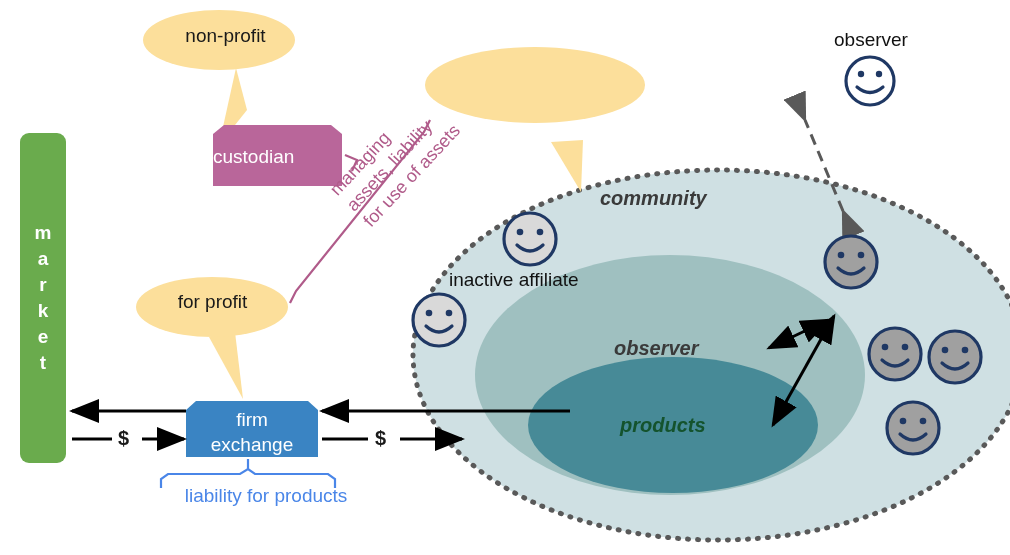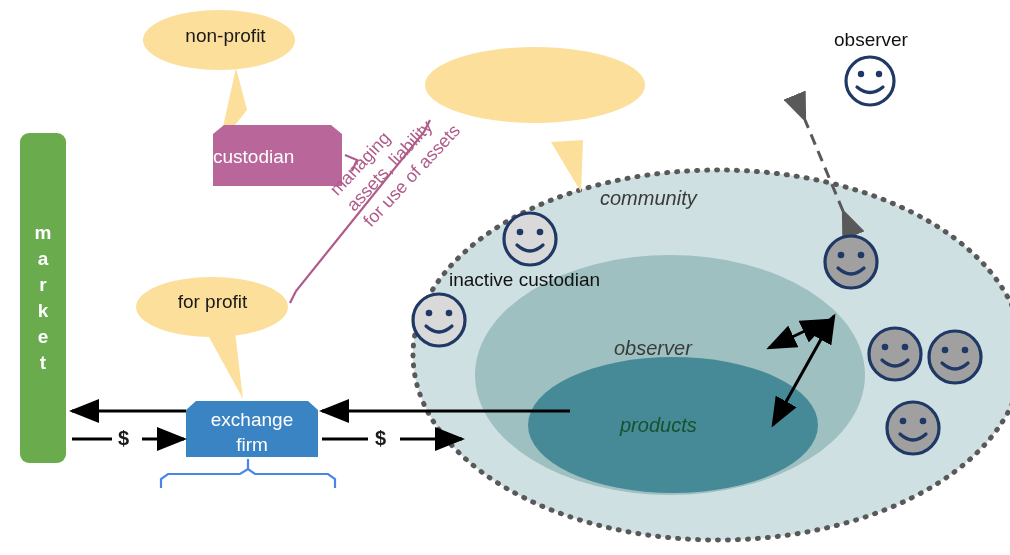--- a/index.html
+++ b/index.html
@@ -25,21 +25,21 @@
   #cal-nonreg{left:437px;top:59px;width:196px;}
   #cal-forprofit{left:139px;top:290px;width:147px;}
 
   
   #brace-products-label{position:absolute;left:155px;top:485px;width:222px;text-align:center;color:#4a86e8;font-size:19px;}
   #rot-wrap{position:absolute;left:325px;top:185px;width:200px;height:120px;
             transform:rotate(-47deg);transform-origin:0 0;}
   #rot-text{color:#b05b8a;font-size:18px;line-height:23px;white-space:pre;}
 
   
-  .ell-label{position:absolute;font-style:italic;font-weight:normal;}
+  .ell-label{position:absolute;font-style:italic;font-weight:bold;}
   #lbl-community{left:600px;top:187px;font-size:20px;color:#3a3a3a;}
   #lbl-commons{left:614px;top:337px;font-size:20px;color:#3a3a3a;}
   #lbl-products{left:620px;top:414px;font-size:20px;color:#14532d;}
 
   
   .plain{position:absolute;color:#111111;font-size:19px;white-space:pre;}
   #lbl-observer{left:834px;top:29px;}
   #lbl-inactive{left:449px;top:269px;}
   #lbl-active{left:833px;top:295px;}
 
@@ -172,37 +172,38 @@
     <span>a</span>
     <span>r</span>
     <span>k</span>
     <span>e</span>
     <span>t</span>
   </div>
 
   <div id="custodian-label">custodian</div>
 
   <div id="exchange-label">
+    <div>firm</div>
     <div>exchange</div>
-    <div>firm</div>
   </div>
 
   <div class="callout-label" id="cal-nonprofit">non-profit</div>
   <div class="callout-label" id="cal-forprofit">for profit</div>
 
+  <div id="brace-products-label">liability for products</div>
 
   <div id="rot-wrap">
     <div id="rot-text">managing
 assets, liability
 for use of assets</div>
   </div>
 
   <div class="ell-label" id="lbl-community">community</div>
   <div class="ell-label" id="lbl-commons">observer</div>
   <div class="ell-label" id="lbl-products">products</div>
 
   <div class="plain" id="lbl-observer">observer</div>
-  <div class="plain" id="lbl-inactive">inactive custodian</div>
+  <div class="plain" id="lbl-inactive">inactive affiliate</div>
 
   <div class="dollar" id="dollar-left">$</div>
   <div class="dollar" id="dollar-right">$</div>
 
 </div>
 
 </body></html>

